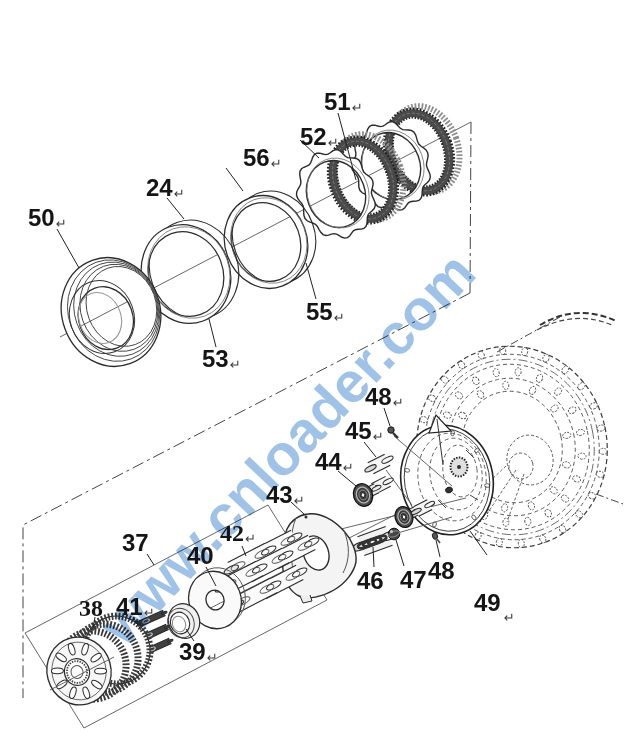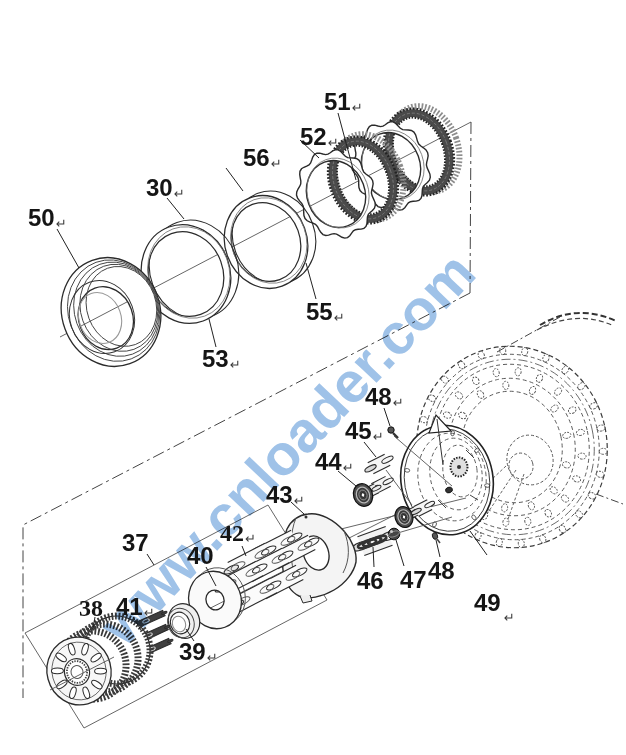--- a/index.html
+++ b/index.html
@@ -374,21 +374,21 @@
         <line x1="384" y1="408" x2="390" y2="426" stroke="#222" stroke-width="1"></line>
         <line x1="374" y1="567" x2="373" y2="547" stroke="#222" stroke-width="1"></line>
         <line x1="404" y1="566" x2="396" y2="540" stroke="#222" stroke-width="1"></line>
         <line x1="440" y1="557" x2="436" y2="540" stroke="#222" stroke-width="1"></line>
         <line x1="487" y1="555" x2="470" y2="531" stroke="#222" stroke-width="1"></line>
       </g>
     </svg>
   <div id="watermark" style="color: rgb(135, 179, 226);">www.cnloader.com</div>
   <div id="callouts">
       <div class="callout" style="left: 28px; top: 206px;"><span>50</span><span class="crlf">↵</span></div>
-      <div class="callout" style="left: 146px; top: 176px;"><span>30</span><span class="crlf">↵</span></div>
+      <div class="callout" style="left: 146px; top: 176px;"><span>24</span><span class="crlf">↵</span></div>
       <div class="callout" style="left: 204px; top: 146px; margin-left: 39px;"><span>56</span><span class="crlf">↵</span></div>
       <div class="callout" style="left: 300px; top: 117px; margin-top: 8px;"><span>52</span><span class="crlf">↵</span></div>
       <div class="callout" style="left: 324px; top: 90px;"><span>51</span><span class="crlf">↵</span></div>
       <div class="callout" style="left: 306px; top: 300px;"><span>55</span><span class="crlf">↵</span></div>
       <div class="callout" style="left: 202px; top: 347px;"><span>53</span><span class="crlf">↵</span></div>
       <div class="callout" style="left: 122px; top: 531px;"><span>37</span></div>
       <div class="callout" style="left: 79px; top: 596px; font-family: Liberation Serif, serif;"><span>38</span></div>
       <div class="callout" style="left: 116px; top: 595px;"><span>41</span><span class="crlf">↵</span></div>
       <div class="callout" style="left: 179px; top: 640px;"><span>39</span><span class="crlf">↵</span></div>
       <div class="callout" style="left: 187px; top: 544px;"><span>40</span></div>

